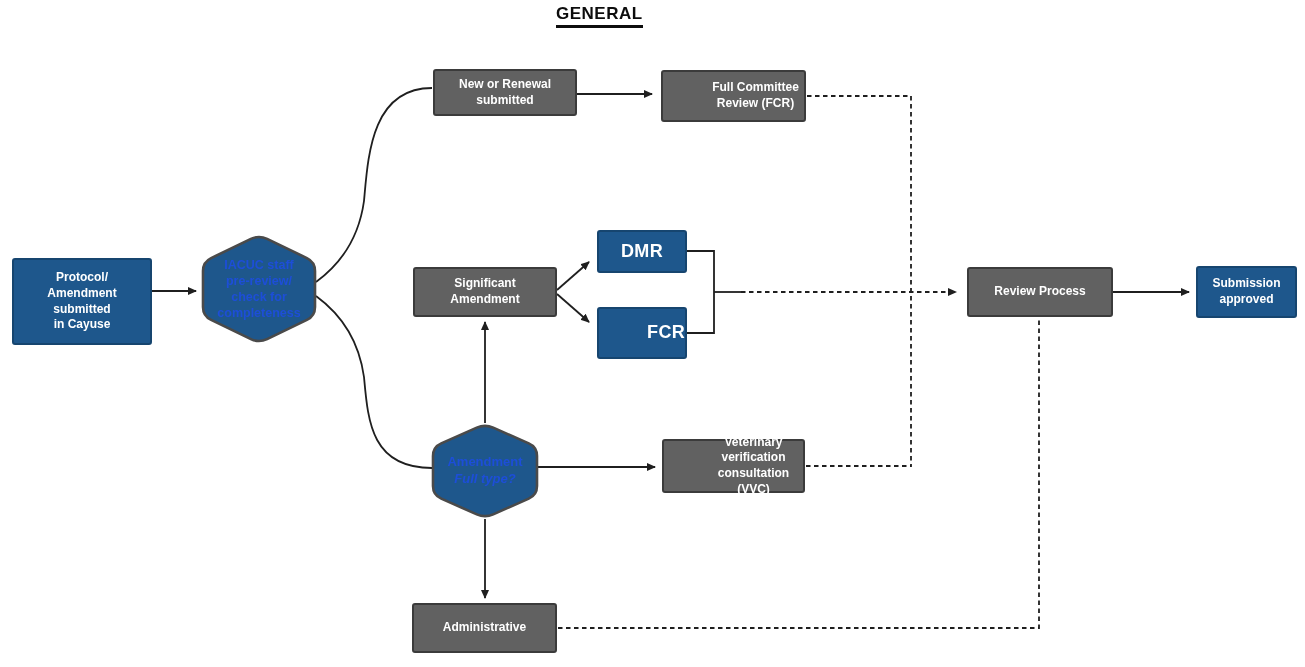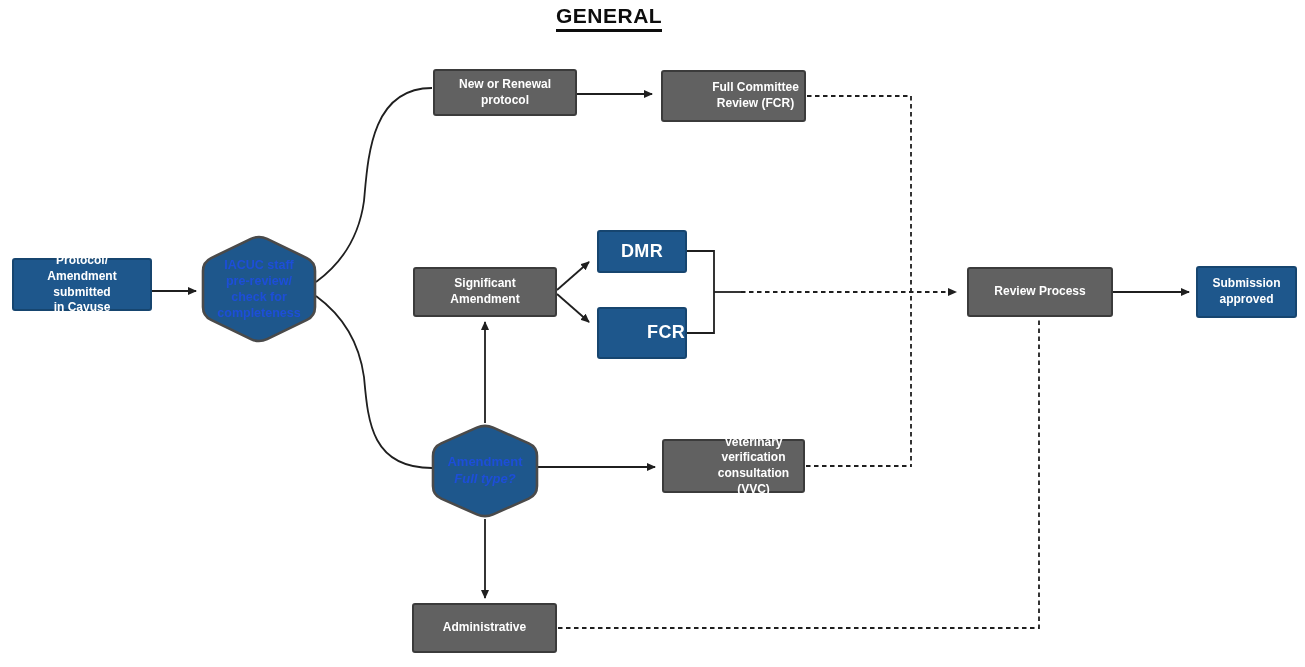--- a/index.html
+++ b/index.html
@@ -6,21 +6,21 @@
   body{
     width:1305px;height:667px;position:relative;overflow:hidden;background:#ffffff;
     font-family:"Liberation Sans", sans-serif;
   }
   #connectors{position:absolute;left:0;top:0;z-index:1;}
   .edge{stroke:#1f1f1f;stroke-width:1.8;fill:none;}
   .dash{stroke-dasharray:4.5 3.5;}
   .hexshape{fill:#1e578c;stroke:#4a4a4a;stroke-width:2.6;}
   .page-title{
     position:absolute;left:556px;top:4px;z-index:2;
-    font-size:21px;font-weight:800;letter-spacing:.5px;color:#0d0d0d;
+    font-size:17px;font-weight:800;letter-spacing:.5px;color:#0d0d0d;
     border-bottom:3px solid #0d0d0d;padding-bottom:1px;
   }
   .node{
     position:absolute;z-index:2;display:flex;align-items:center;justify-content:center;
     text-align:center;color:#ffffff;font-weight:700;font-size:12px;line-height:1.3;
     box-sizing:border-box;border-radius:3px;
   }
   .node > span{white-space:pre-line;}
   .gray{background:#616161;border:2px solid #3b3b3b;}
   .blue{background:#1e578c;border:2px solid #16456f;}
@@ -59,37 +59,37 @@
 
   <path class="edge dash" d="M807,96 L911,96 L911,467"></path>
   <path class="edge dash" d="M806,466 L911,466"></path>
   <path class="edge dash" d="M741,292 L956,292" marker-end="url(#arrow)"></path>
   <path class="edge dash" d="M558,628 L1039,628 L1039,320"></path>
 
   <path class="hexshape" d="M250.89308186767994,238.90869267094Q259,235 267.10691813232006,238.90869267094L306.89308186767994,258.09130732906Q315,262 315,271L315,307Q315,316 306.89308186767994,319.90869267094L267.10691813232006,339.09130732906Q259,343 250.89308186767994,339.09130732906L211.10691813232006,319.90869267094Q203,316 203,307L203,271Q203,262 211.10691813232006,258.09130732906Z"></path>
   <path class="hexshape" d="M476.76918196017544,427.64055413299934Q485,424 493.23081803982456,427.64055413299934L528.7691819601754,443.35944586700066Q537,447 537,456L537,486Q537,495 528.7691819601754,498.64055413299934L493.23081803982456,514.3594458670007Q485,518 476.76918196017544,514.3594458670007L441.23081803982456,498.64055413299934Q433,495 433,486L433,456Q433,447 441.23081803982456,443.35944586700066Z"></path>
 </svg>
 
-<div class="node blue" style="left:12px;top:258px;width:140px;height:53px;">
+<div class="node blue" style="left:12px;top:258px;width:140px;height:87px;">
   <span>Protocol/
 Amendment
 submitted
 in Cayuse</span>
 </div>
 
 <div class="hex-label" style="left:203px;top:235px;width:112px;height:108px;">
   <span>IACUC staff
 pre-review/
 check for
 completeness</span>
 </div>
 
 <div class="node gray" style="left:433px;top:69px;width:144px;height:47px;">
   <span>New or Renewal
-protocol</span>
+submitted</span>
 </div>
 
 <div class="node gray" style="left:661px;top:70px;width:145px;height:52px;padding-left:44px;">
   <span>Full Committee
 Review (FCR)</span>
 </div>
 
 <div class="node gray" style="left:413px;top:267px;width:144px;height:50px;">
   <span>Significant
 Amendment</span>

